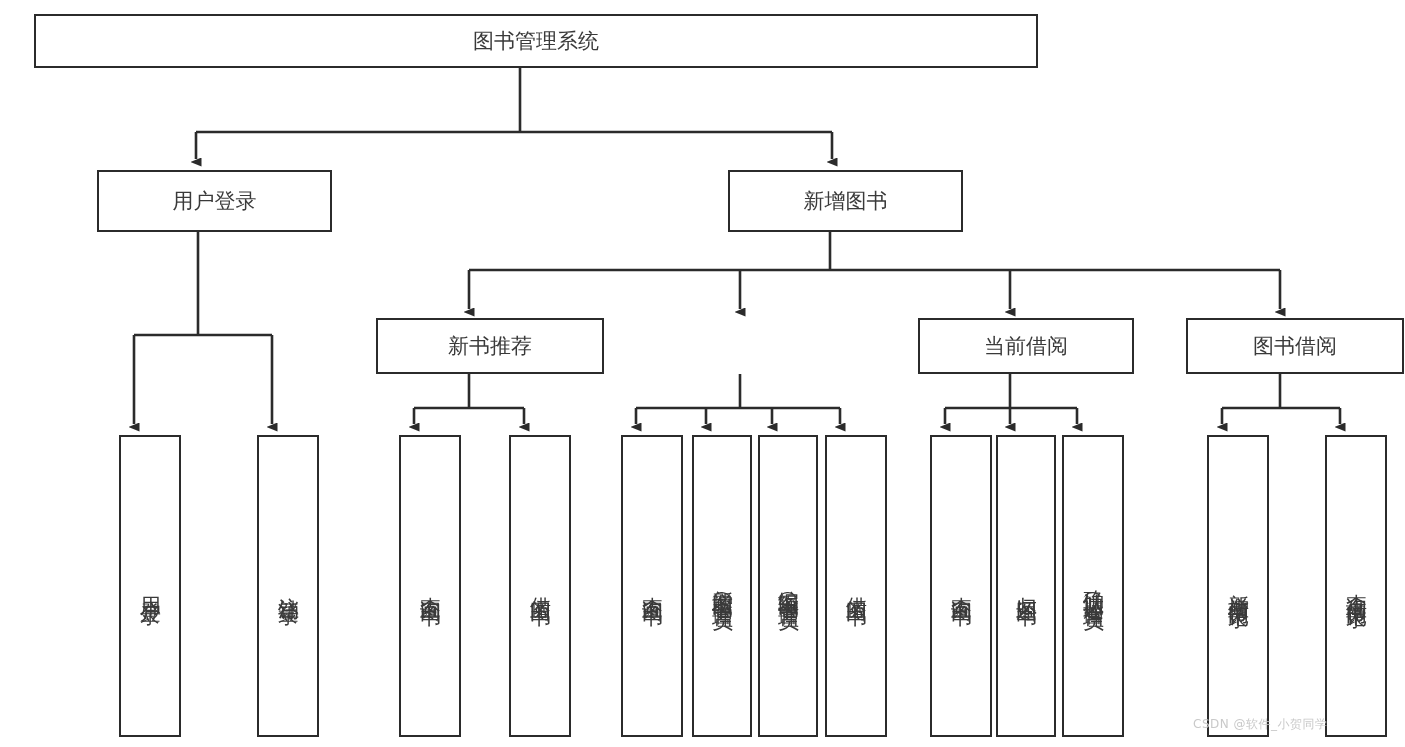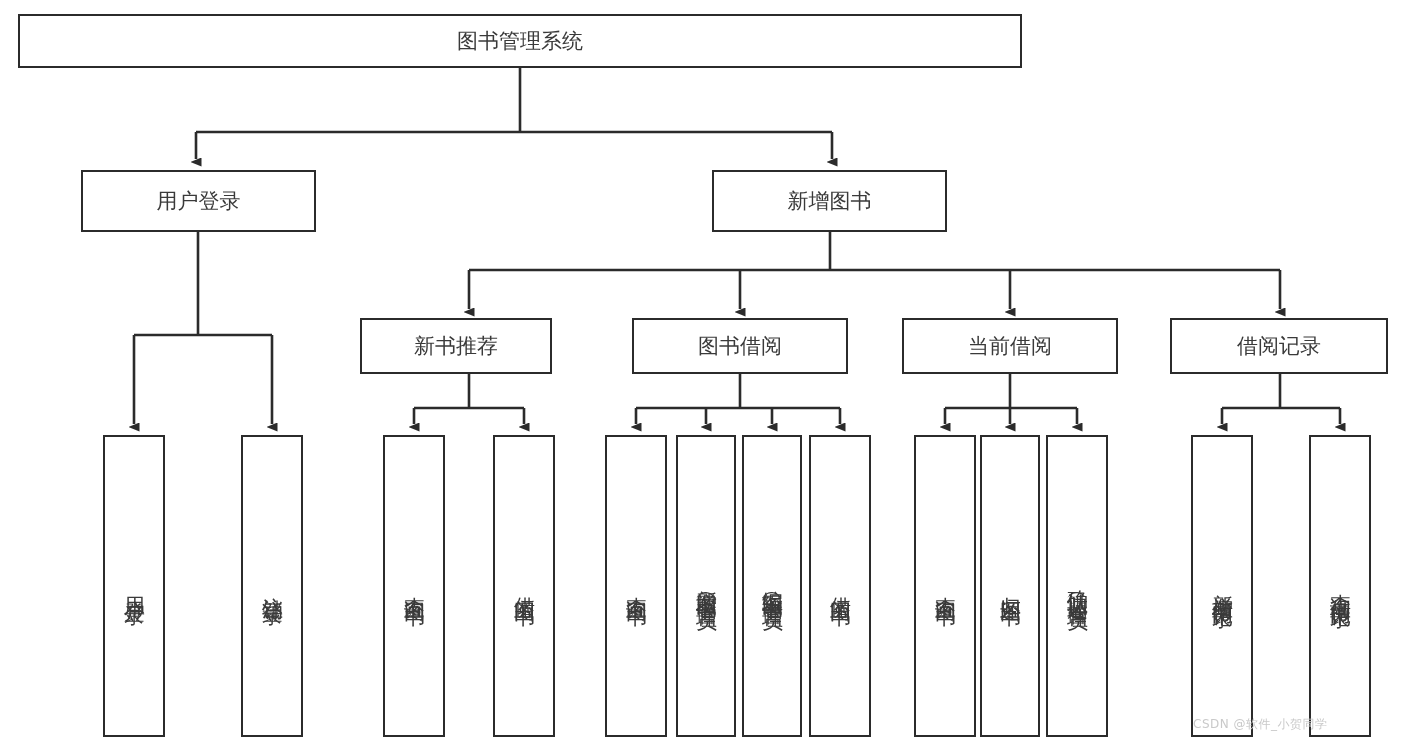--- a/index.html
+++ b/index.html
@@ -27,20 +27,21 @@
   }
   .node {
     position: absolute;
     box-sizing: border-box;
     background: #ffffff;
     border: 2px solid #2b2b2b;
     display: flex;
     align-items: center;
     justify-content: center;
     color: #3a3a3a;
+    margin-left: 16px;
   }
   .node .label {
     color: #3a3a3a;
     line-height: 1.18;
     text-align: center;
     white-space: nowrap;
   }
   .node.horiz .label {
     font-size: 21px;
   }
@@ -129,31 +130,28 @@
     <span class="label">图书管理系统</span>
   </div>
 
   <div class="node horiz" style="left:81px; top:170px; width:235px; height:62px;">
     <span class="label">用户登录</span>
   </div>
   <div class="node horiz" style="left:712px; top:170px; width:235px; height:62px;">
     <span class="label">新增图书</span>
   </div>
 
-  <div class="node horiz" style="left:360px; top:318px; width:192px; height:56px;">
+  <div class="node horiz" style="left:360px; top:318px; width:228px; height:56px;">
     <span class="label">新书推荐</span>
-  </div>
-  <div class="node horiz" style="left:632px; top:318px; width:216px; height:56px;">
-    <span class="label">图书借阅</span>
   </div>
   <div class="node horiz" style="left:902px; top:318px; width:216px; height:56px;">
     <span class="label">当前借阅</span>
   </div>
   <div class="node horiz" style="left:1170px; top:318px; width:218px; height:56px;">
-    <span class="label">借阅记录</span>
+    <span class="label">图书借阅</span>
   </div>
 
   <div class="node vert" style="left:103px; top:435px; width:62px; height:302px;">
     <span class="label">用户登录</span>
   </div>
   <div class="node vert" style="left:241px; top:435px; width:62px; height:302px;">
     <span class="label">注销登录</span>
   </div>
 
   <div class="node vert" style="left:383px; top:435px; width:62px; height:302px;">

